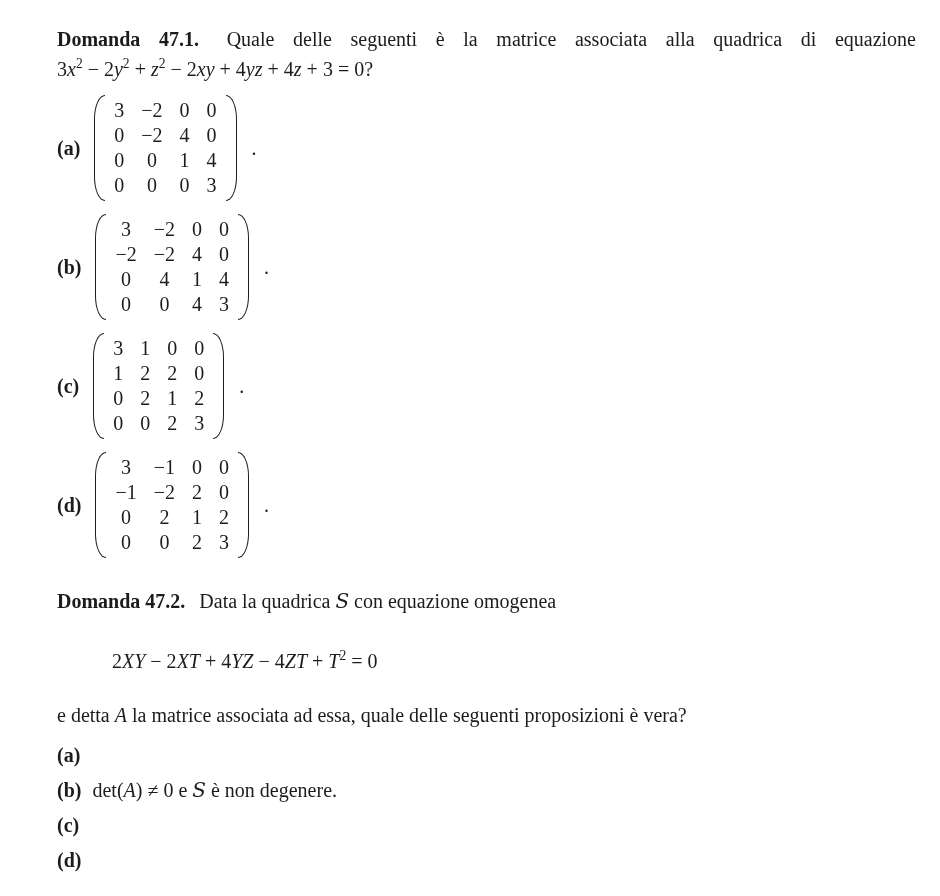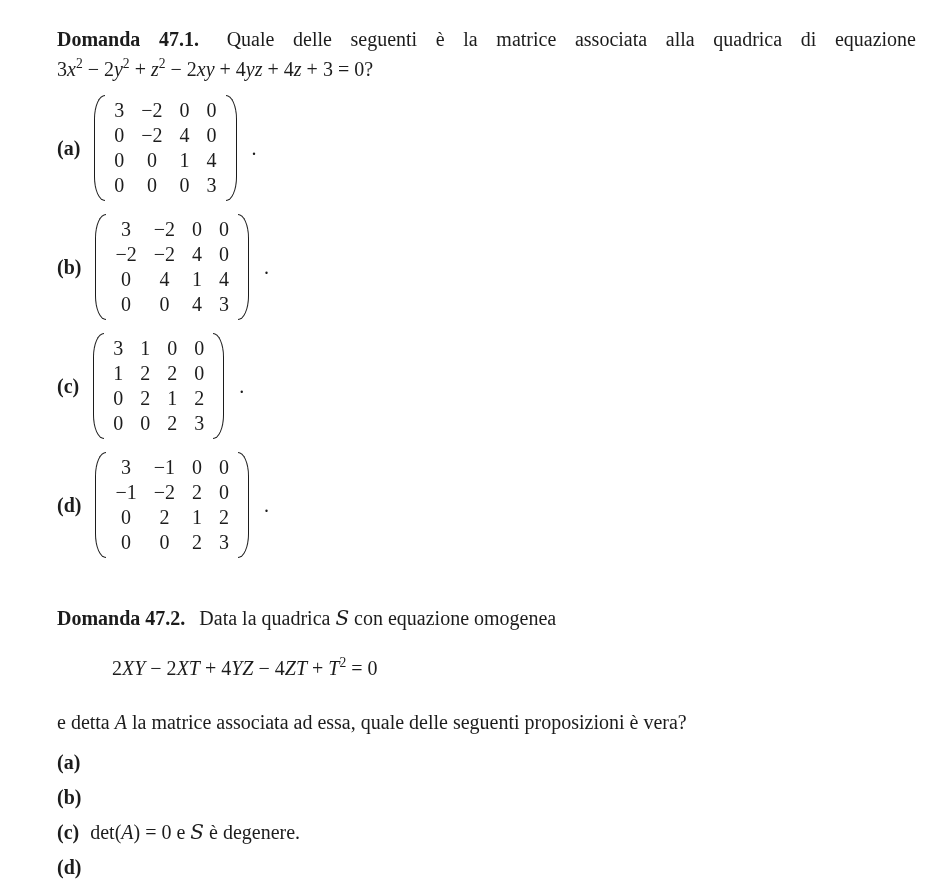--- a/index.html
+++ b/index.html
@@ -46,22 +46,22 @@
     display: grid;
     column-gap: 17px;
     row-gap: 0;
     padding: 3px 9px;
     align-content: center;
   }
   .mcell { text-align: center; line-height: 25px; }
   .msuffix { align-self: center; margin-left: 1px; }
 
   
-  .q2-head { margin-top: 43px; }
-  .display-eq { margin: 20px 0 24px 55px; line-height: 30px; }
+  .q2-head { margin-top: 26px; }
+  .display-eq { margin: 30px 0 24px 55px; line-height: 30px; }
   .q2-outro { margin-bottom: 8px; font-family: Liberation Serif, serif; }
   .q2-option { display: flex; gap: 11px; margin: 0; line-height: 35px; }
   .q2-option .olabel { line-height: 35px; }
 </style>
 </head>
 <body style="background: rgb(255, 255, 255); color: rgb(28, 28, 28);">
 
 <div class="page">
 
   <section>
@@ -188,23 +188,23 @@
 
     <div class="display-eq"><span class="seg">2</span><span class="seg-it">XY</span><span class="seg"> − 2</span><span class="seg-it">XT</span><span class="seg"> + 4</span><span class="seg-it">YZ</span><span class="seg"> − 4</span><span class="seg-it">ZT</span><span class="seg"> + </span><span class="seg-it">T</span><sup class="seg-sup">2</sup><span class="seg"> = 0</span></div>
 
     <p class="para q2-outro"><span class="seg">e detta </span><span class="seg-it">A</span><span class="seg"> la matrice associata ad essa, quale delle seguenti proposizioni è vera?</span></p>
 
     <p class="q2-option">
       <span class="olabel">(a)</span>
     </p>
     <p class="q2-option">
       <span class="olabel">(b)</span>
+      <span><span class="seg">det(</span><span class="seg-it">A</span><span class="seg">) ≠ 0 e </span><span class="seg-cal">S</span><span class="seg"> è non degenere.</span></span>
     </p>
     <p class="q2-option">
       <span class="olabel">(c)</span>
-      <span><span class="seg">det(</span><span class="seg-it">A</span><span class="seg">) = 0 e </span><span class="seg-cal">S</span><span class="seg"> è degenere.</span></span>
     </p>
     <p class="q2-option">
       <span class="olabel">(d)</span>
     </p>
   </section>
 
 </div>
 
 </body></html>

